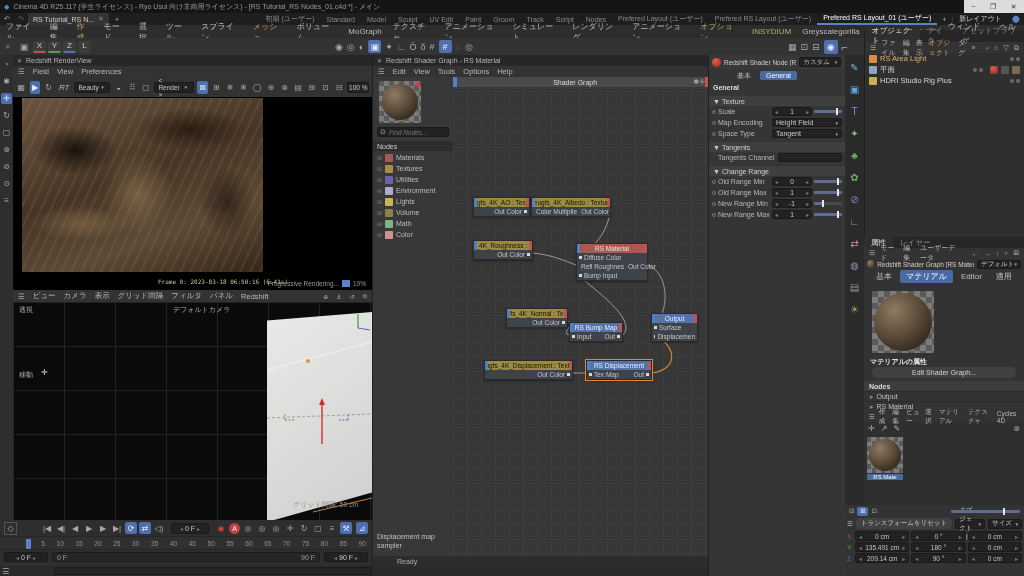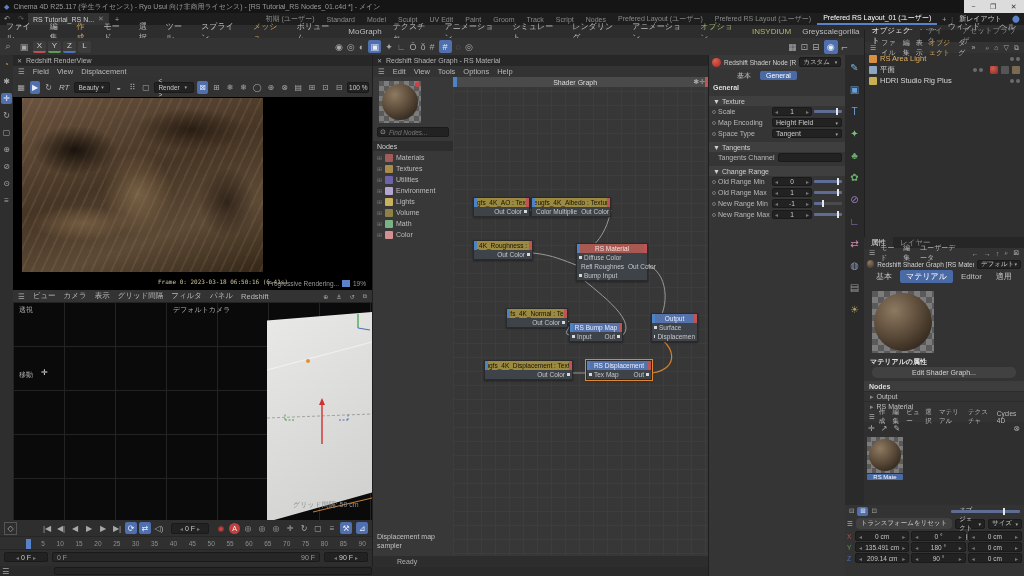--- a/index.html
+++ b/index.html
@@ -228,21 +228,21 @@
 
   <div id="rv" class="abs">
     <div class="ptitle">
       <i class="ic" style="font-size:6px;">✕</i>
       <span>Redshift RenderView</span>
     </div>
     <div class="pmenu">
       <i class="ic">☰</i>
       <span>Field</span>
       <span>View</span>
-      <span>Displacement</span>
+      <span>Preferences</span>
     </div>
     <div id="rvtools">
       <i class="ic">▦</i>
       <i class="ic blue">▶</i>
       <i class="ic">↻</i>
       <span style="font-style:italic;color:#bbb;margin:0 2px;">RT</span>
       <div class="ddn" style="width:36px;height:11px;font-size:6.5px;">
           <span>Beauty</span>
           <i class="ic" style="font-size:5px;">▾</i>
         </div>

